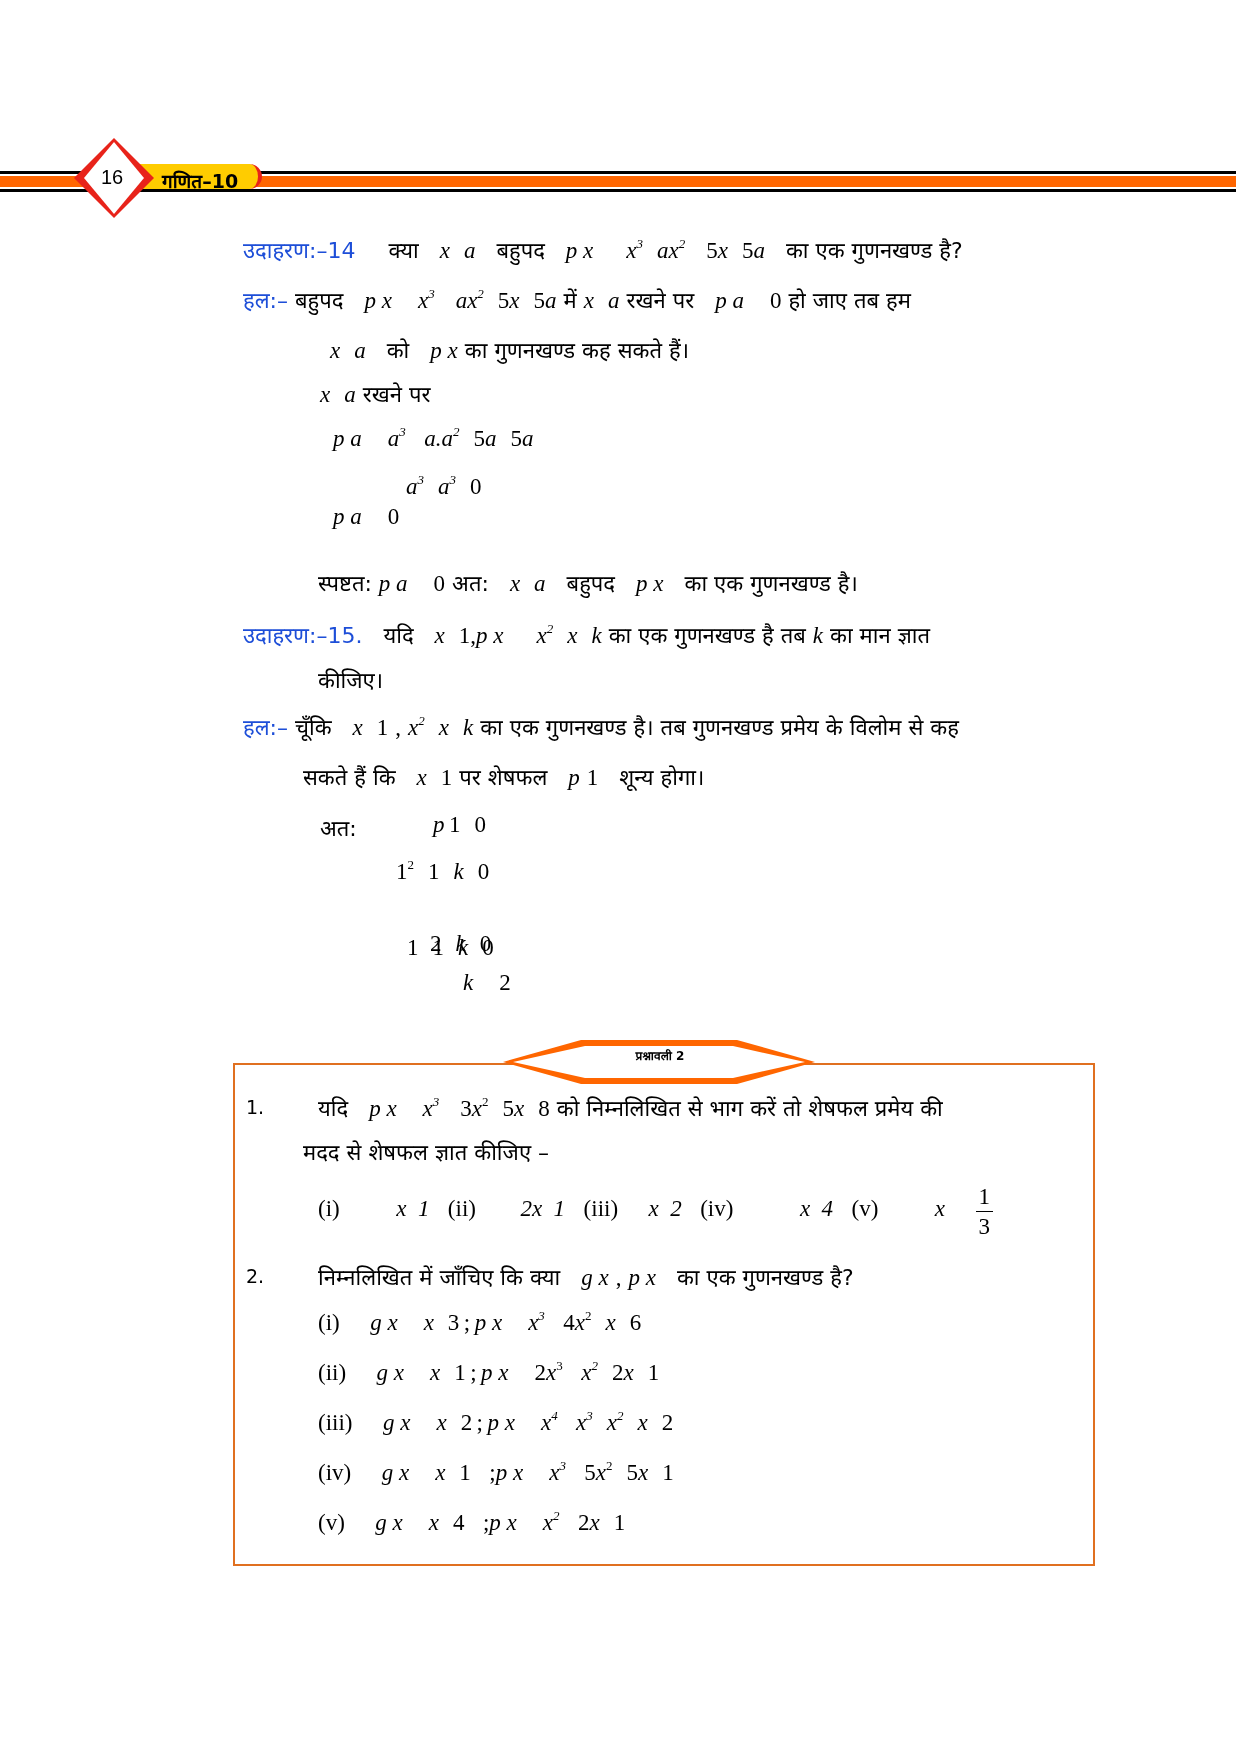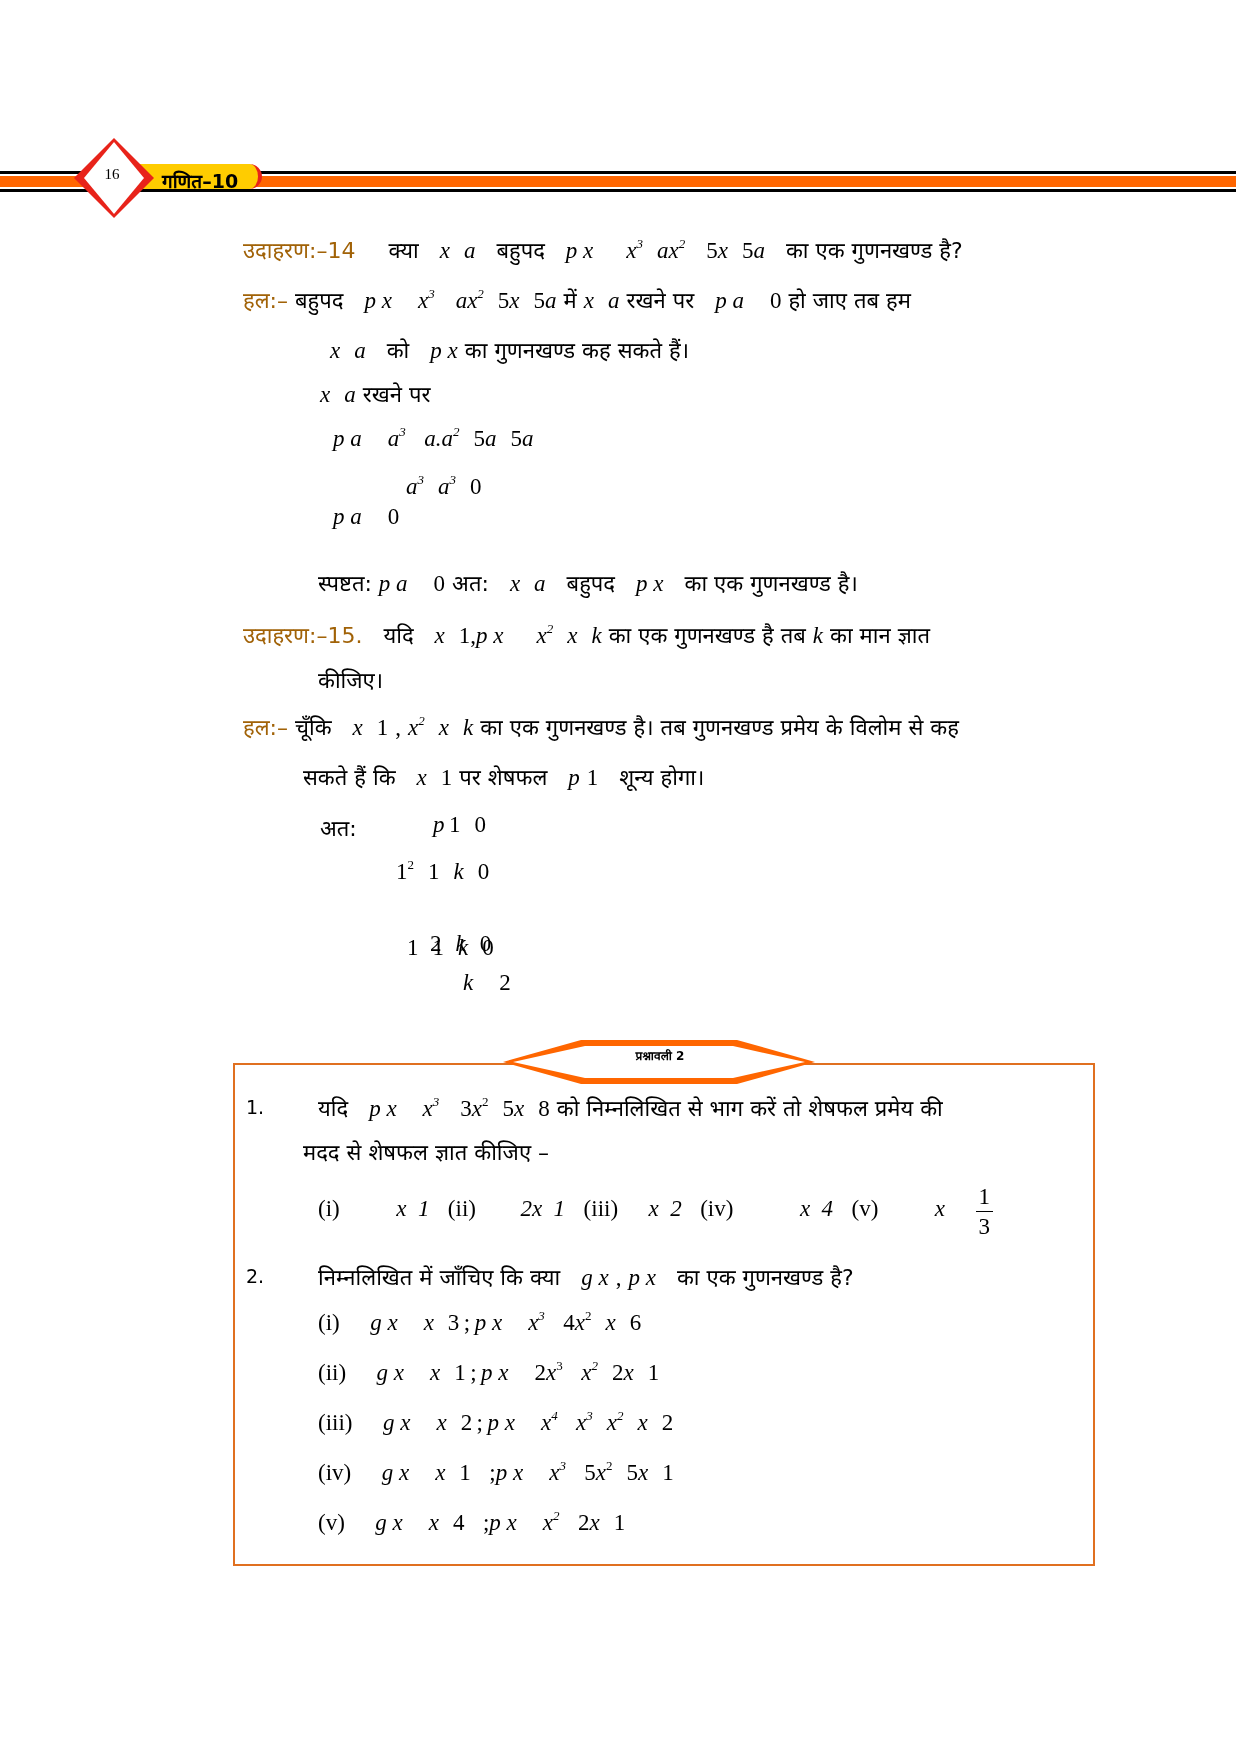--- a/index.html
+++ b/index.html
@@ -2,36 +2,36 @@
 <html><head>
 <meta charset="utf-8">
 <style>
   html, body { margin: 0; padding: 0; background: #ffffff; }
   body { width: 1240px; height: 1755px; position: relative; overflow: hidden;
          font-family: "Liberation Sans", "DejaVu Sans", sans-serif; color: #000; }
   .abs { position: absolute; white-space: nowrap; }
   .hi { font-size: 22px; font-family: "DejaVu Sans", "Liberation Sans", sans-serif; }
   .m { font-family: "Liberation Serif", "DejaVu Serif", serif; font-size: 23px; }
   .mi { font-family: "Liberation Serif", "DejaVu Serif", serif; font-style: italic; font-size: 23px; }
-  .red { color: #a16207; }
+  .red { color: #1d4ed8; }
   sup { font-size: 13px; vertical-align: 10px; line-height: 0; }
   .sp { display: inline-block; width: 14px; }
   .sp2 { display: inline-block; width: 26px; }
 
   
   .band { position: absolute; left: 0; top: 171px; width: 1236px; height: 21px; }
   .band .l1 { position: absolute; left: 0; right: 0; top: 0; height: 3px; background: #000; }
   .band .l2 { position: absolute; left: 0; right: 0; top: 5px; height: 11px; background: #ff6600; }
   .band .l3 { position: absolute; left: 0; right: 0; top: 18px; height: 3px; background: #000; }
   .pill { position: absolute; left: 140px; top: 164px; width: 118px; height: 25px;
           background: #ffcc00; border-radius: 0 17px 17px 0; border-right: 4px solid #e8231a; }
   .pill span { position: absolute; left: 22px; top: 4px; font-weight: bold; font-size: 19px; color: #000;
                font-family: "DejaVu Sans", sans-serif; }
   .diamond { position: absolute; left: 74px; top: 138px; width: 80px; height: 80px; }
-  .pagenum { position: absolute; left: 97px; top: 166px; width: 30px; text-align: center; font-size: 15px; font-family: Liberation Serif, serif; }
+  .pagenum { position: absolute; left: 97px; top: 166px; width: 30px; text-align: center; font-size: 20px; }
 
   
   .exbox { position: absolute; left: 233px; top: 1063px; width: 862px; height: 503px;
            border: 2px solid #e07020; box-sizing: border-box; }
   .exhdr { position: absolute; left: 503px; top: 1038px; width: 312px; height: 48px; }
   .exhdr-title { position: absolute; left: 560px; top: 1047px; width: 200px; text-align: center;
                  font-size: 12px; font-weight: bold; font-family: "DejaVu Sans", sans-serif; }
   .frac { display: inline-block; vertical-align: middle; text-align: center; line-height: 1; }
   .frac .num { display: block; border-bottom: 1.5px solid #000; padding: 0 3px 3px; }
   .frac .den { display: block; padding-top: 3px; }

